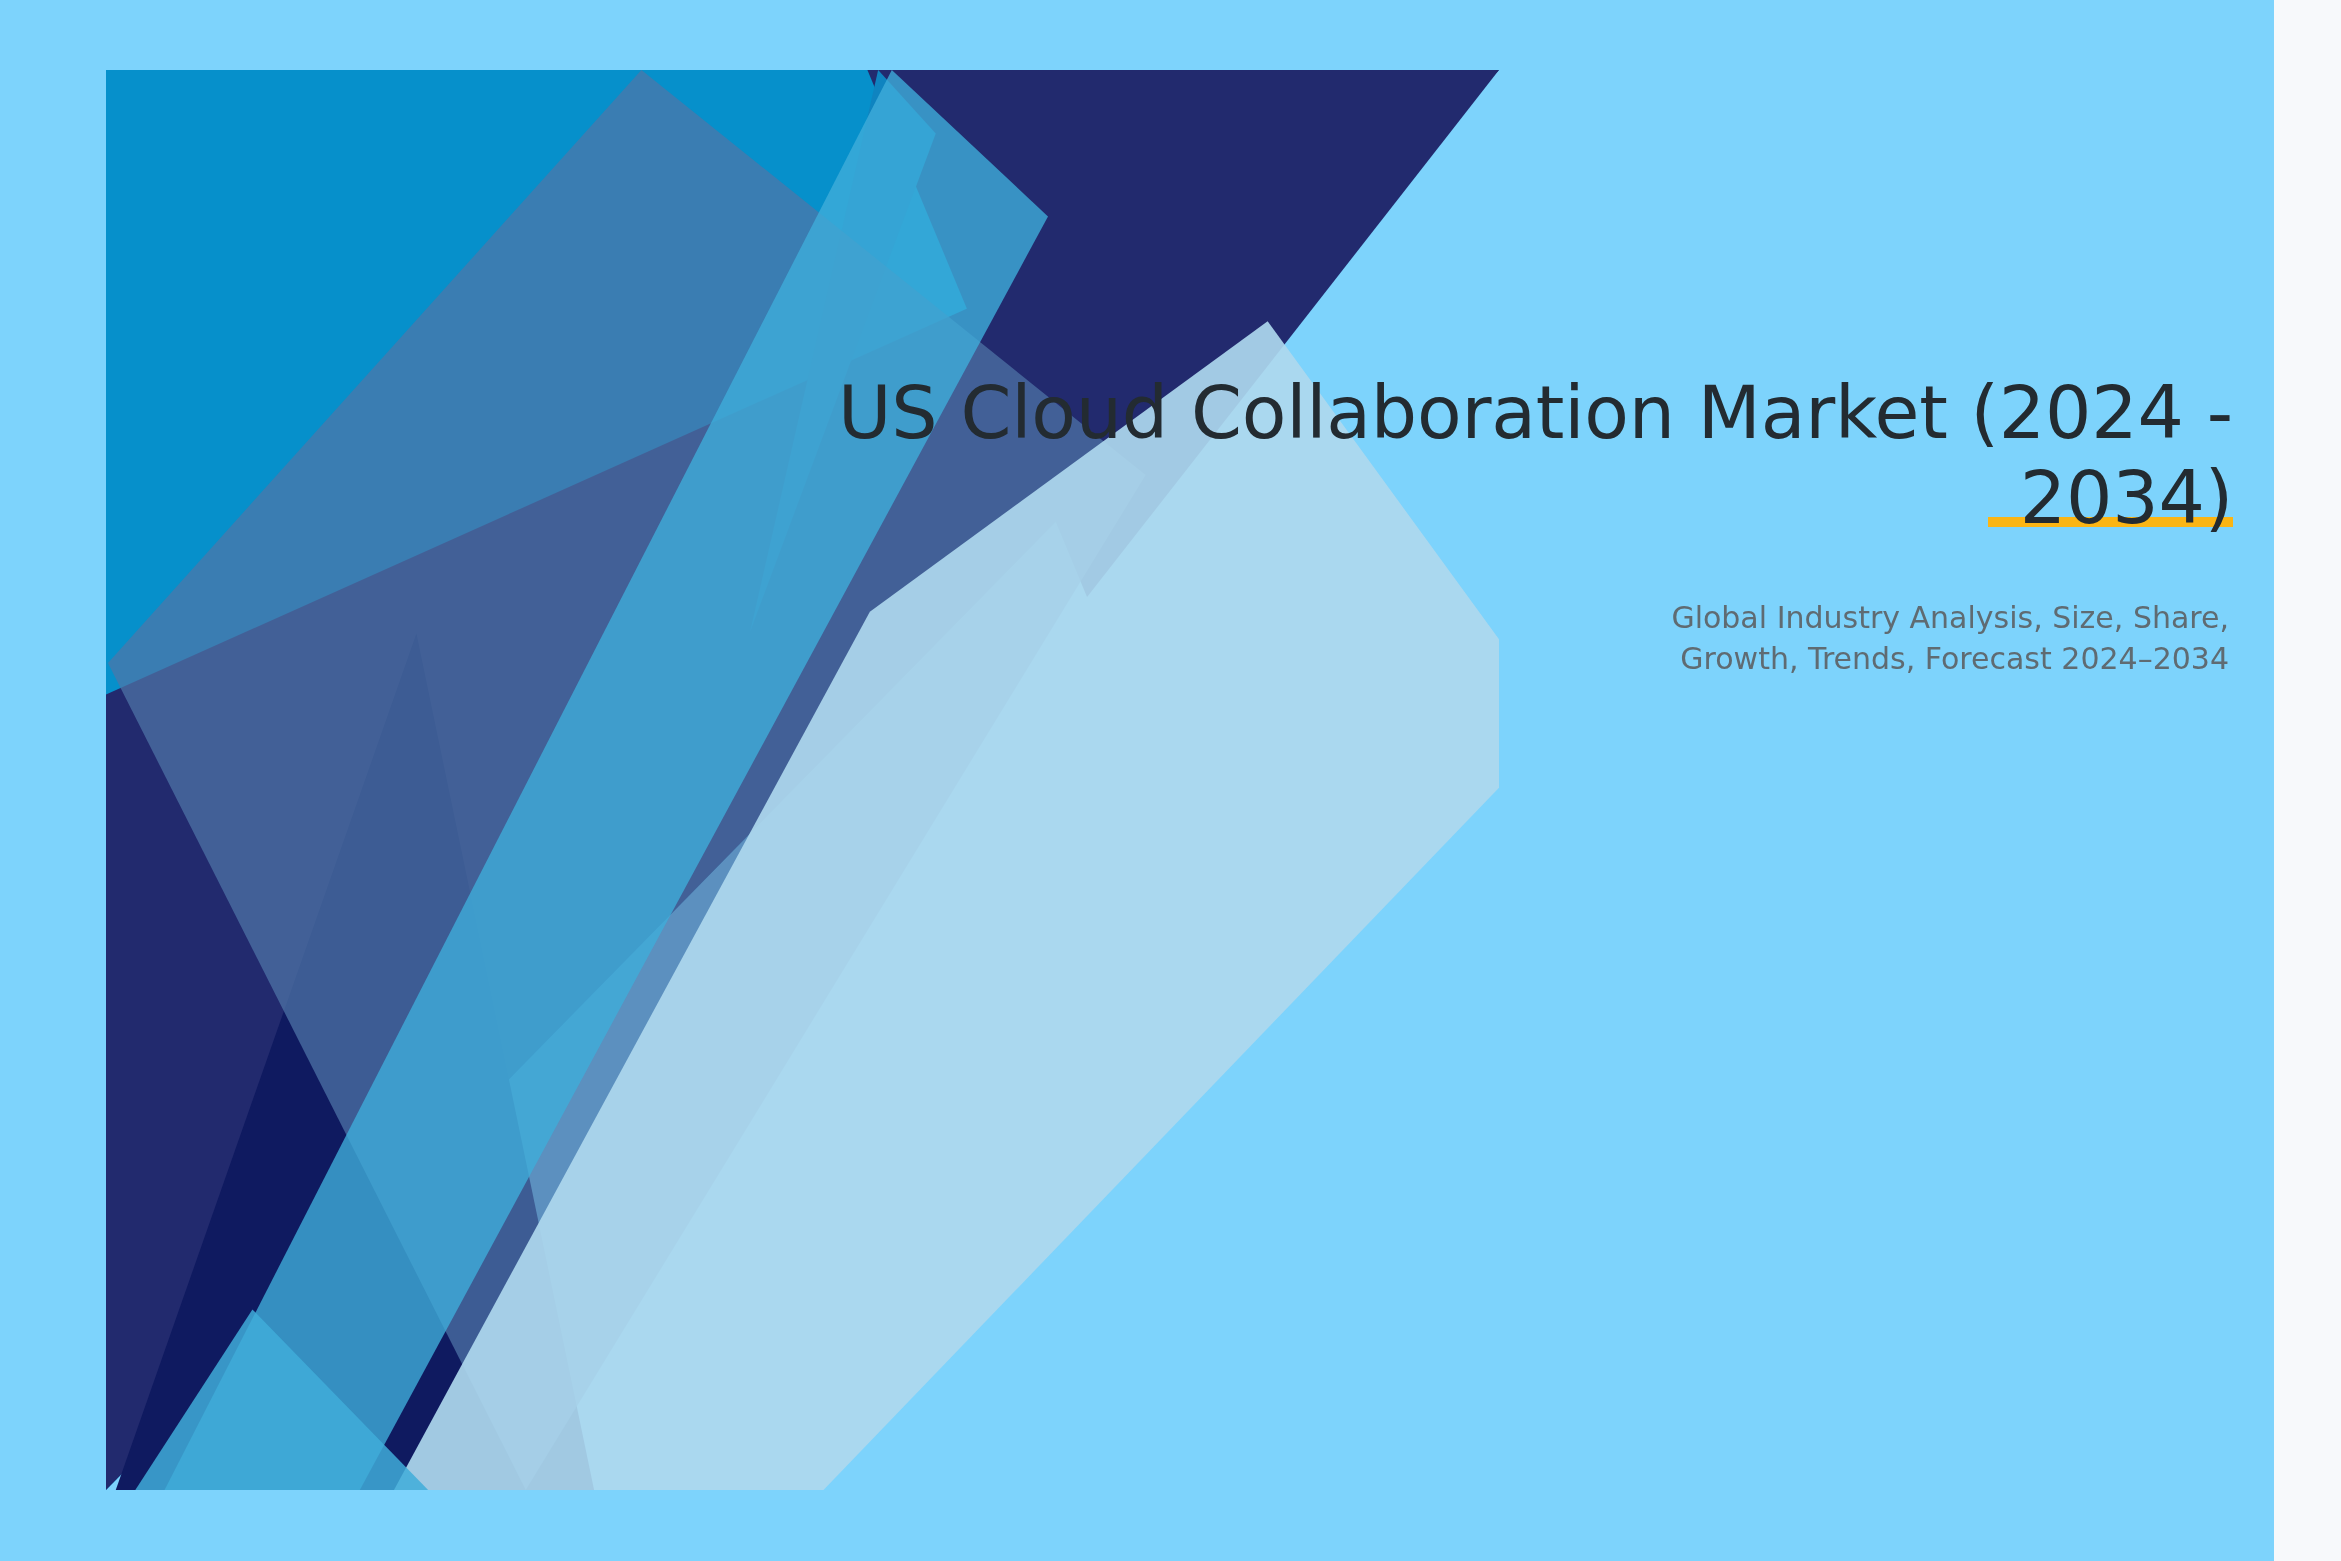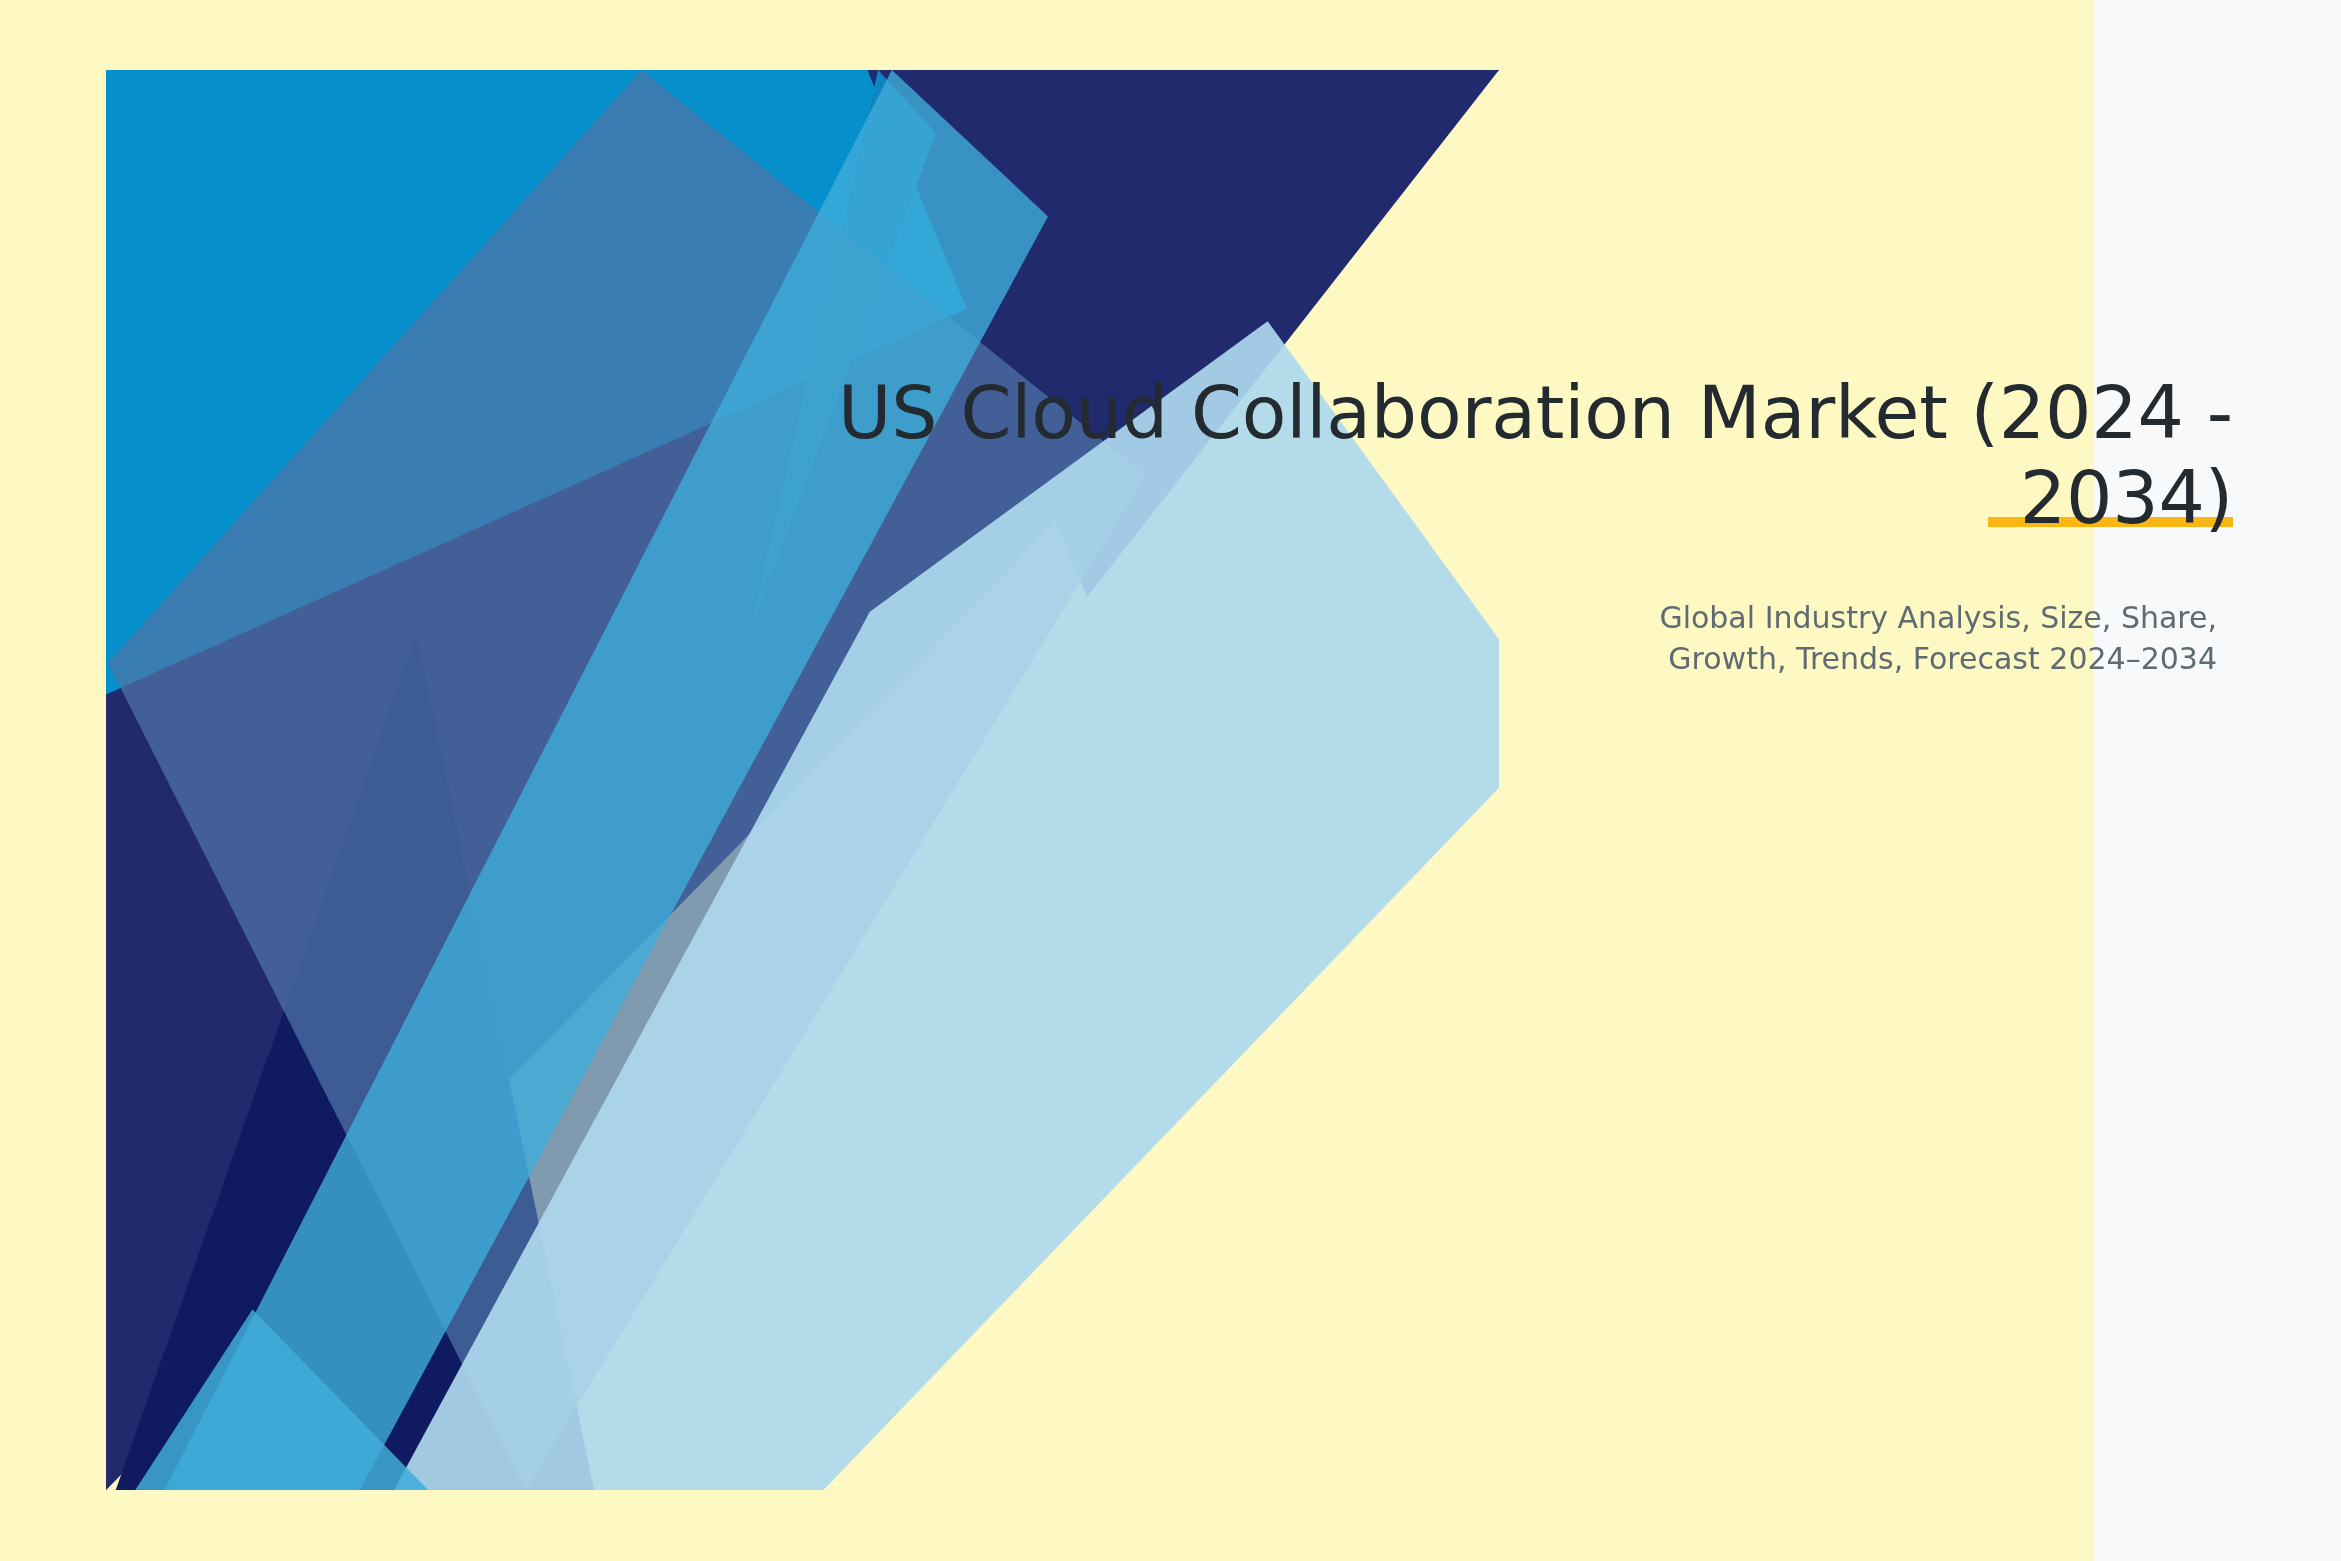--- a/index.html
+++ b/index.html
@@ -9,23 +9,23 @@
     height: 1561px;
     overflow: hidden;
   }
   body {
     background: #f7f9fb;
     font-family: "DejaVu Sans", "Liberation Sans", sans-serif;
   }
 
   #cover {
     position: relative;
-    width: 2094px;
+    width: 2274px;
     height: 1561px;
-    background: #fef9c3;
+    background: #7dd3fc;
   }
 
   
   #artwork {
     position: absolute;
     left: 106px;
     top: 70px;
     width: 1393px;
     height: 1420px;
     overflow: hidden;
@@ -67,21 +67,21 @@
     position: absolute;
     right: 0px;
     bottom: 13.7px;
     width: 245px;
     height: 9.3px;
     background: #fbb514;
     z-index: 1;
   }
 
   #page-subtitle {
-    margin: 16px;
+    margin: 4px;
     margin-top: 58px;
     font-family: "DejaVu Sans", "Liberation Sans", sans-serif;
     font-weight: 400;
     font-size: 30px;
     line-height: 1.36;
     color: #5f6b72;
     text-align: right;
     white-space: pre-line;
   }
 </style>

